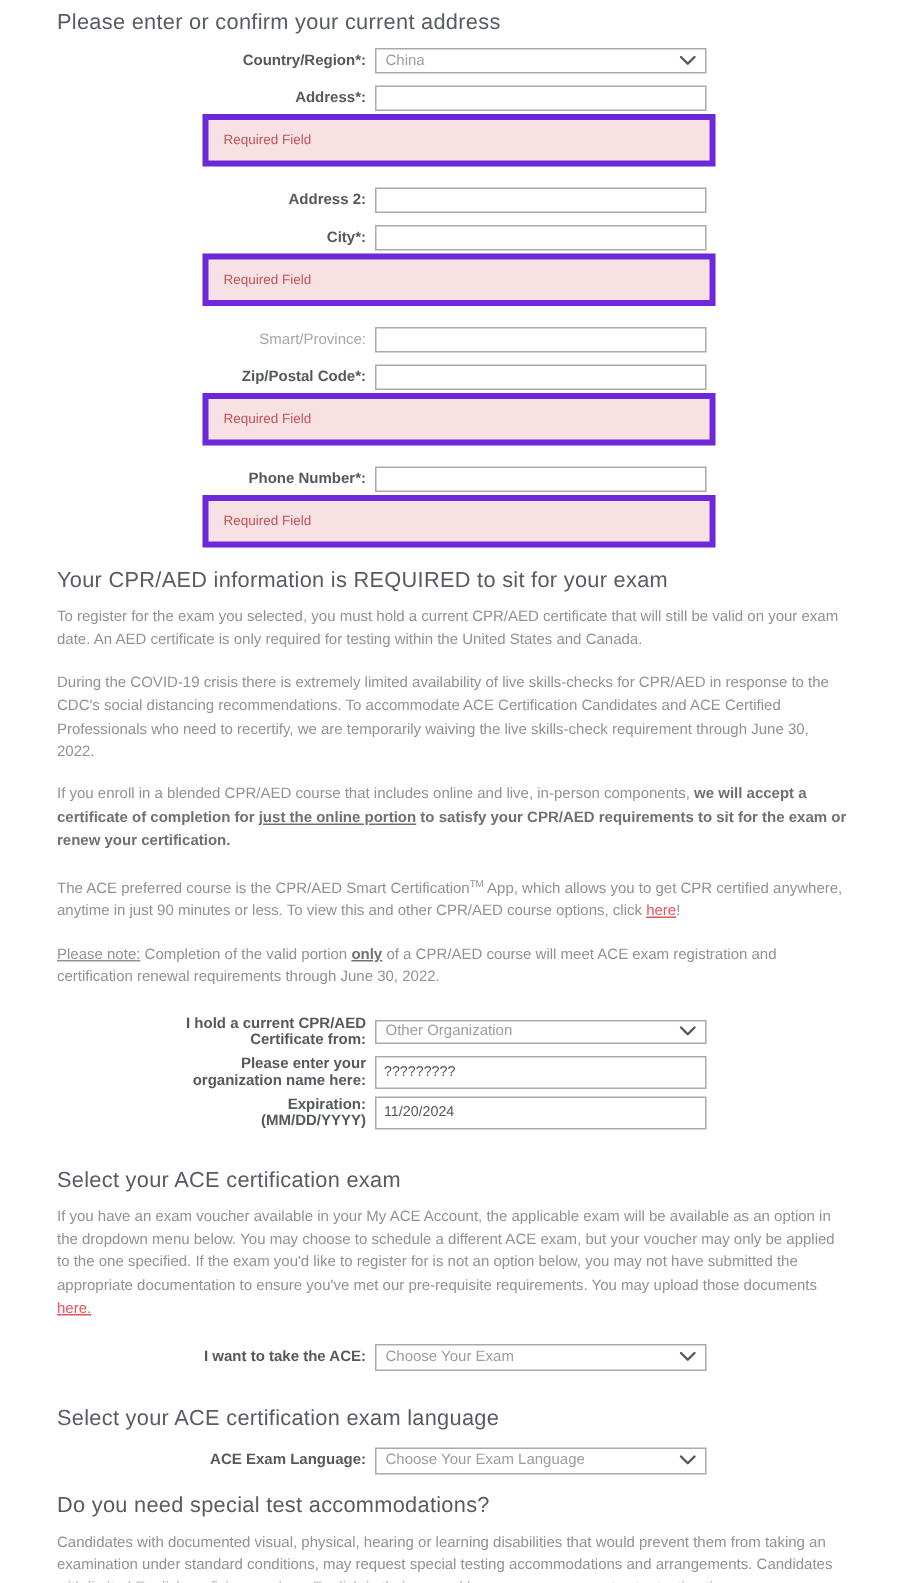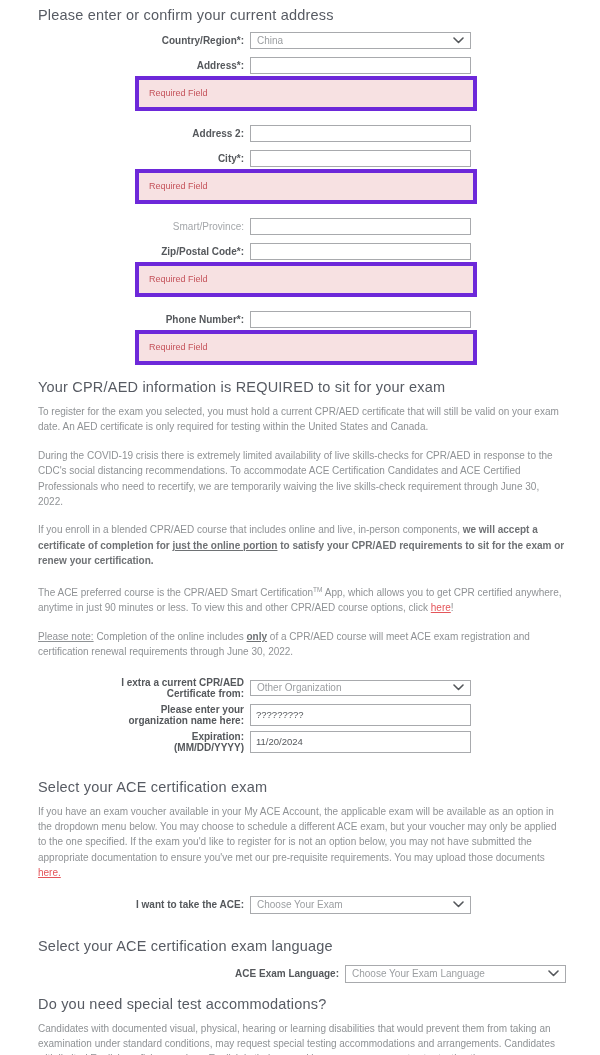--- a/index.html
+++ b/index.html
@@ -120,25 +120,25 @@
     </div>
   </div>
 
   <div class="section cpr-section">
     <div class="section-heading">Your CPR/AED information is REQUIRED to sit for your exam</div>
 
     <p class="body-text">To register for the exam you selected, you must hold a current CPR/AED certificate that will still be valid on your exam date. An AED certificate is only required for testing within the United States and Canada.</p>
     <p class="body-text">During the COVID-19 crisis there is extremely limited availability of live skills-checks for CPR/AED in response to the CDC's social distancing recommendations. To accommodate ACE Certification Candidates and ACE Certified Professionals who need to recertify, we are temporarily waiving the live skills-check requirement through June 30, 2022.</p>
     <p class="body-text"><span>If you enroll in a blended CPR/AED course that includes online and live, in-person components, </span><strong>we will accept a certificate of completion for </strong><strong class="u">just the online portion</strong><strong> to satisfy your CPR/AED requirements to sit for the exam or renew your certification.</strong></p>
     <p class="body-text"><span>The ACE preferred course is the CPR/AED Smart Certification</span><sup class="tm">TM</sup><span> App, which allows you to get CPR certified anywhere, anytime in just 90 minutes or less. To view this and other CPR/AED course options, click </span><a class="inline-link">here</a><span>!</span></p>
-    <p class="body-text"><span class="u">Please note:</span><span> Completion of the online includes </span><strong class="u">only</strong><span> of a CPR/AED course will meet ACE exam registration and certification renewal requirements through June 30, 2022.</span></p>
+    <p class="body-text"><span class="u">Please note:</span><span> Completion of the valid portion </span><strong class="u">only</strong><span> of a CPR/AED course will meet ACE exam registration and certification renewal requirements through June 30, 2022.</span></p>
 
     <div class="frow tight" style="margin-top:17px;">
       <div class="flabel">
-        <span class="lline">I extra a current CPR/AED</span>
+        <span class="lline">I hold a current CPR/AED</span>
         <span class="lline">Certificate from:</span>
       </div>
       <div class="select tall">
         <span class="val">Other Organization</span>
         <span class="chev">
           <svg width="11" height="7" viewBox="0 0 11 7">
               <path d="M1 1 L5.5 5.5 L10 1" fill="none" stroke="#55585c" stroke-width="1.6" stroke-linecap="round" stroke-linejoin="round"></path>
             </svg>
         </span>
       </div>
@@ -173,21 +173,21 @@
           <svg width="11" height="7" viewBox="0 0 11 7">
               <path d="M1 1 L5.5 5.5 L10 1" fill="none" stroke="#55585c" stroke-width="1.6" stroke-linecap="round" stroke-linejoin="round"></path>
             </svg>
         </span>
       </div>
     </div>
   </div>
 
   <div class="section" style="margin-top:24px;">
     <div class="section-heading">Select your ACE certification exam language</div>
-    <div class="frow" style="margin-top:11px;justify-content:flex-end;">
+    <div class="frow" style="margin-top:11px;">
       <div class="flabel">ACE Exam Language:</div>
       <div class="select mid">
         <span class="val">Choose Your Exam Language</span>
         <span class="chev">
           <svg width="11" height="7" viewBox="0 0 11 7">
               <path d="M1 1 L5.5 5.5 L10 1" fill="none" stroke="#55585c" stroke-width="1.6" stroke-linecap="round" stroke-linejoin="round"></path>
             </svg>
         </span>
       </div>
     </div>

